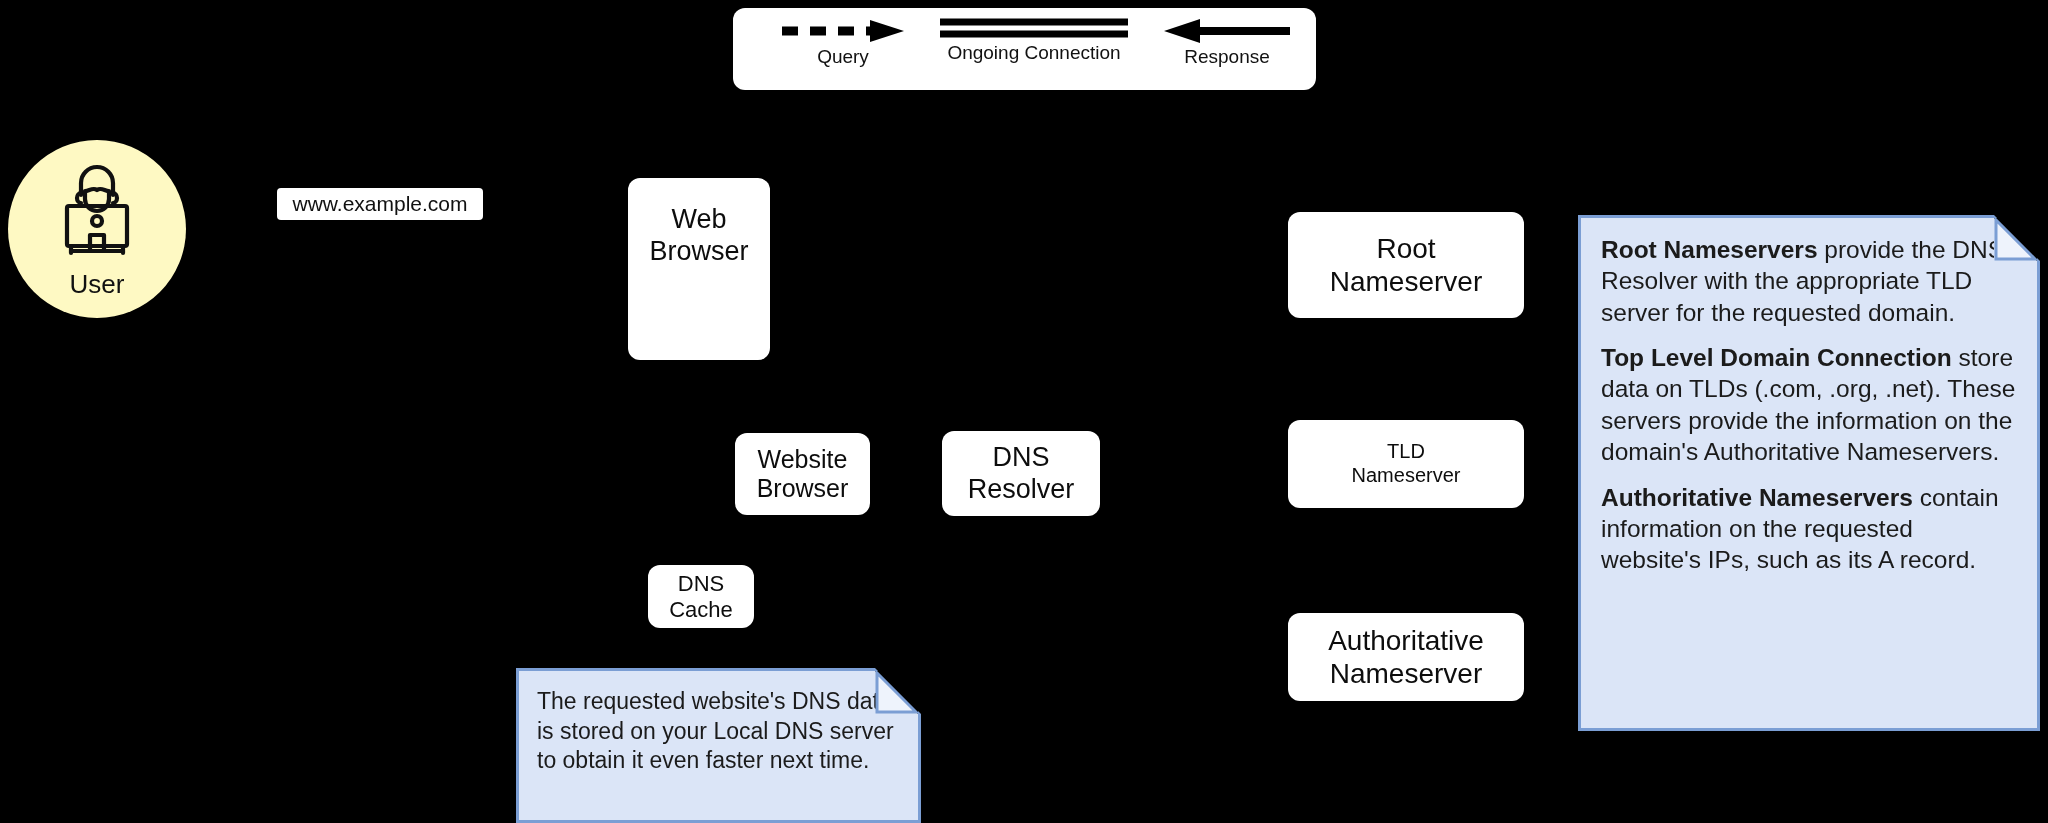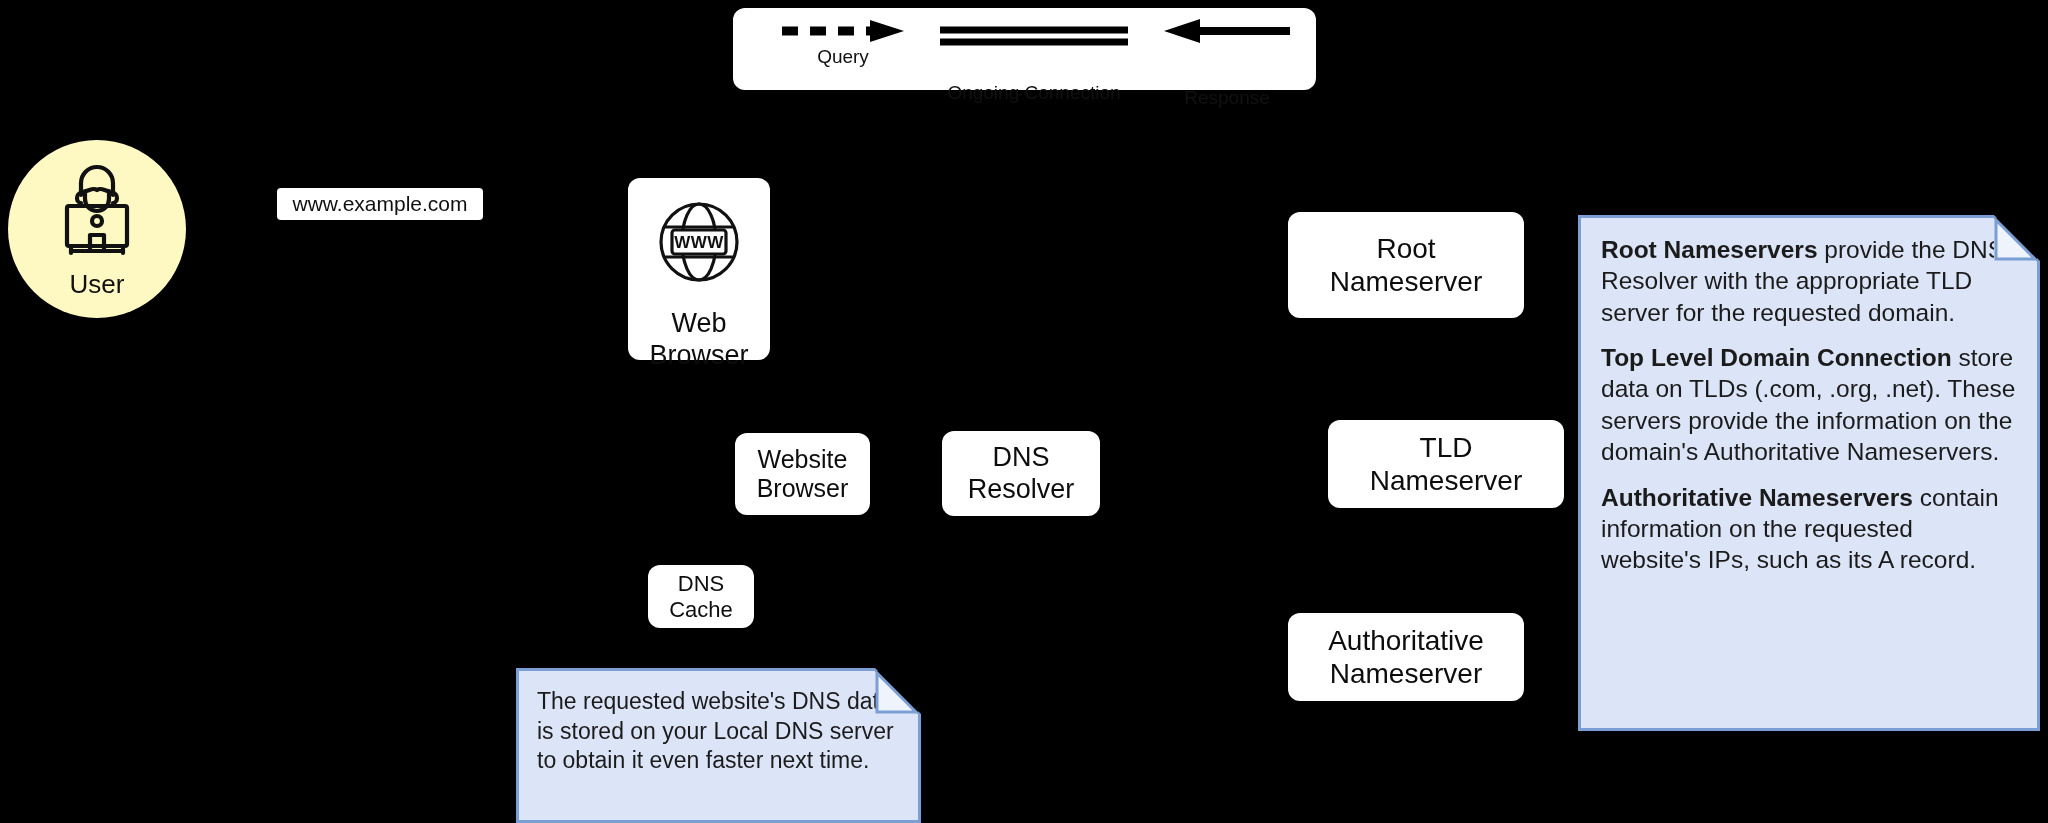--- a/index.html
+++ b/index.html
@@ -100,21 +100,21 @@
     font-size: 27px; font-weight: 400;
     justify-content: flex-start; padding-top: 16px;
   }
   #web-browser .label { margin-top: 10px; }
 
   #website-content { left: 735px; top: 433px; width: 135px; height: 82px; font-size: 25px; }
   #dns-resolver    { left: 942px; top: 431px; width: 158px; height: 85px; font-size: 27px; }
   #dns-cache       { left: 648px; top: 565px; width: 106px; height: 63px; font-size: 22px; }
 
   #root-ns  { left: 1288px; top: 212px; width: 236px; height: 106px; font-size: 28px; }
-  #tld-ns   { left: 1288px; top: 420px; width: 236px; height: 88px; font-size: 28px; margin-left: 40px; }
+  #tld-ns   { left: 1288px; top: 420px; width: 236px; height: 88px; font-size: 20px; }
   #auth-ns  { left: 1288px; top: 613px; width: 236px; height: 88px; font-size: 28px; }
 
   
   .note {
     position: absolute;
     background: #dbe5f7;
     border: 3px solid #7b9ed4;
     box-sizing: border-box;
     color: #1b1b1b;
   }
@@ -165,31 +165,31 @@
     <div class="legend-item" style="left:30px; top:8px; width:160px;">
       <div class="legend-glyph">
         <svg width="130" height="26" viewBox="0 0 130 26">
           <line x1="4" y1="13" x2="96" y2="13" stroke="#000" stroke-width="9" stroke-dasharray="16 12" stroke-linecap="butt"></line>
           <path d="M92,2 L126,13 L92,24 Z" fill="#000"></path>
         </svg>
       </div>
       <div class="legend-label">Query</div>
     </div>
 
-    <div class="legend-item" style="left:176px; top:12px; width:250px;gap:32px;">
+    <div class="legend-item" style="left:176px; top:4px; width:250px;">
       <div class="legend-glyph">
         <svg width="196" height="26" viewBox="0 0 196 26">
           <line x1="4" y1="8" x2="192" y2="8" stroke="#000" stroke-width="7"></line>
           <line x1="4" y1="20" x2="192" y2="20" stroke="#000" stroke-width="7"></line>
         </svg>
       </div>
       <div class="legend-label">Ongoing Connection</div>
     </div>
 
-    <div class="legend-item" style="left:414px; top:8px; width:160px;gap:41px;">
+    <div class="legend-item" style="left:414px; top:8px; width:160px;">
       <div class="legend-glyph">
         <svg width="130" height="26" viewBox="0 0 130 26">
           <line x1="30" y1="13" x2="128" y2="13" stroke="#000" stroke-width="8"></line>
           <path d="M38,1 L2,13 L38,25 Z" fill="#000"></path>
         </svg>
       </div>
       <div class="legend-label">Response</div>
     </div>
 
   </div>
@@ -216,32 +216,20 @@
       </svg>
     </span>
     <div class="user-label">User</div>
   </div>
 
   <div id="url-chip">
     <span>www.example.com</span>
   </div>
 
   <div class="node" id="web-browser">
-    <span>
-      <svg width="96" height="96" viewBox="0 0 96 96">
-        <g fill="none" stroke="#111" stroke-width="3.2">
-          <circle cx="48" cy="48" r="38"></circle>
-          <ellipse cx="48" cy="48" rx="17" ry="38"></ellipse>
-          <line x1="12" y1="33" x2="84" y2="33"></line>
-          <line x1="12" y1="63" x2="84" y2="63"></line>
-          <rect x="21" y="36" width="54" height="24" rx="3" fill="#fff"></rect>
-        </g>
-        <text x="48" y="54" text-anchor="middle" font-family="'Liberation Sans', sans-serif" font-size="17" font-weight="700" fill="#111" letter-spacing="0.5">WWW</text>
-      </svg>
-    </span>
     <div class="label">Web
 Browser</div>
   </div>
 
   <div class="node" id="website-content">
     <div class="label">Website
 Browser</div>
   </div>
 
   <div class="node" id="dns-resolver">

